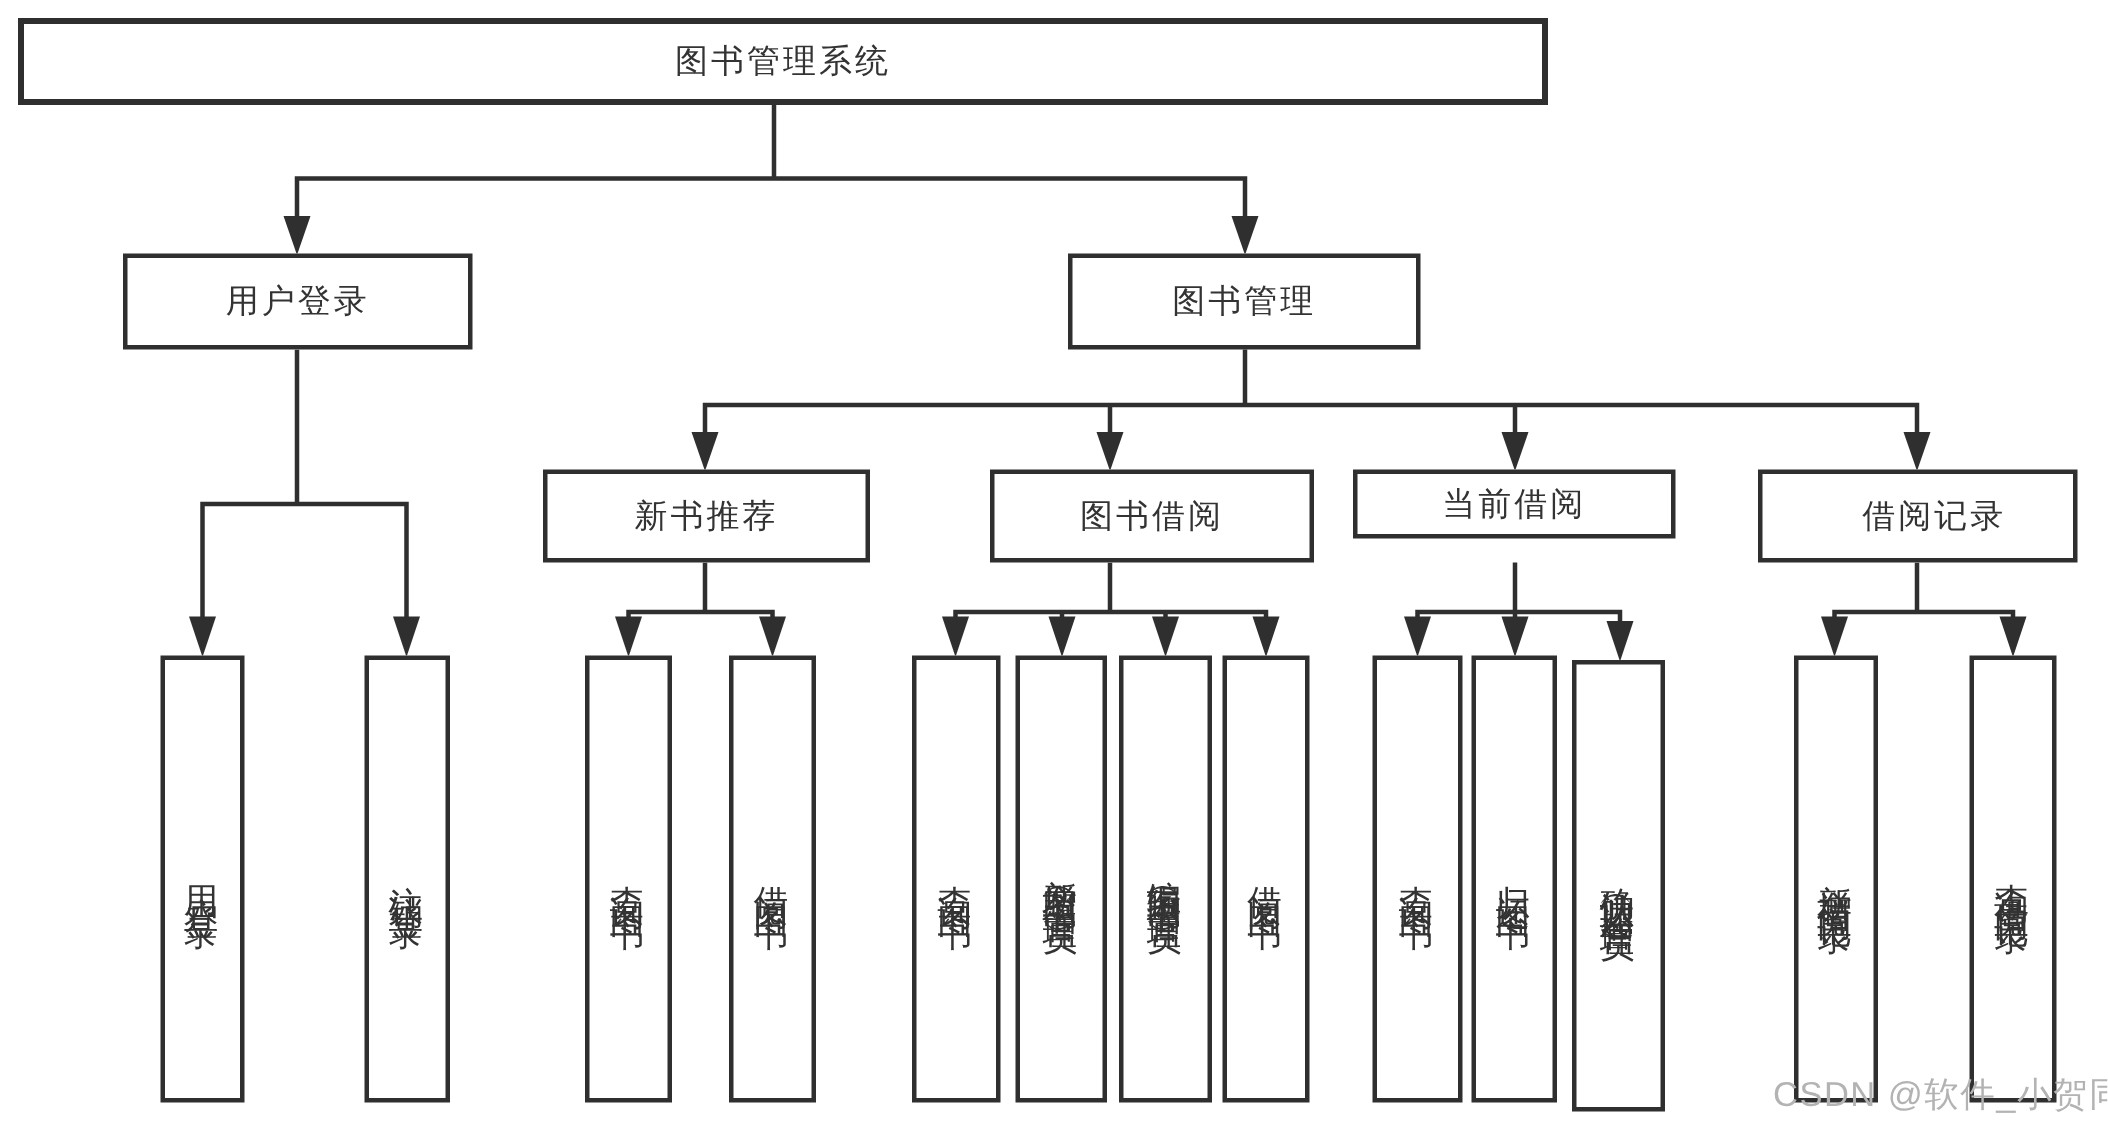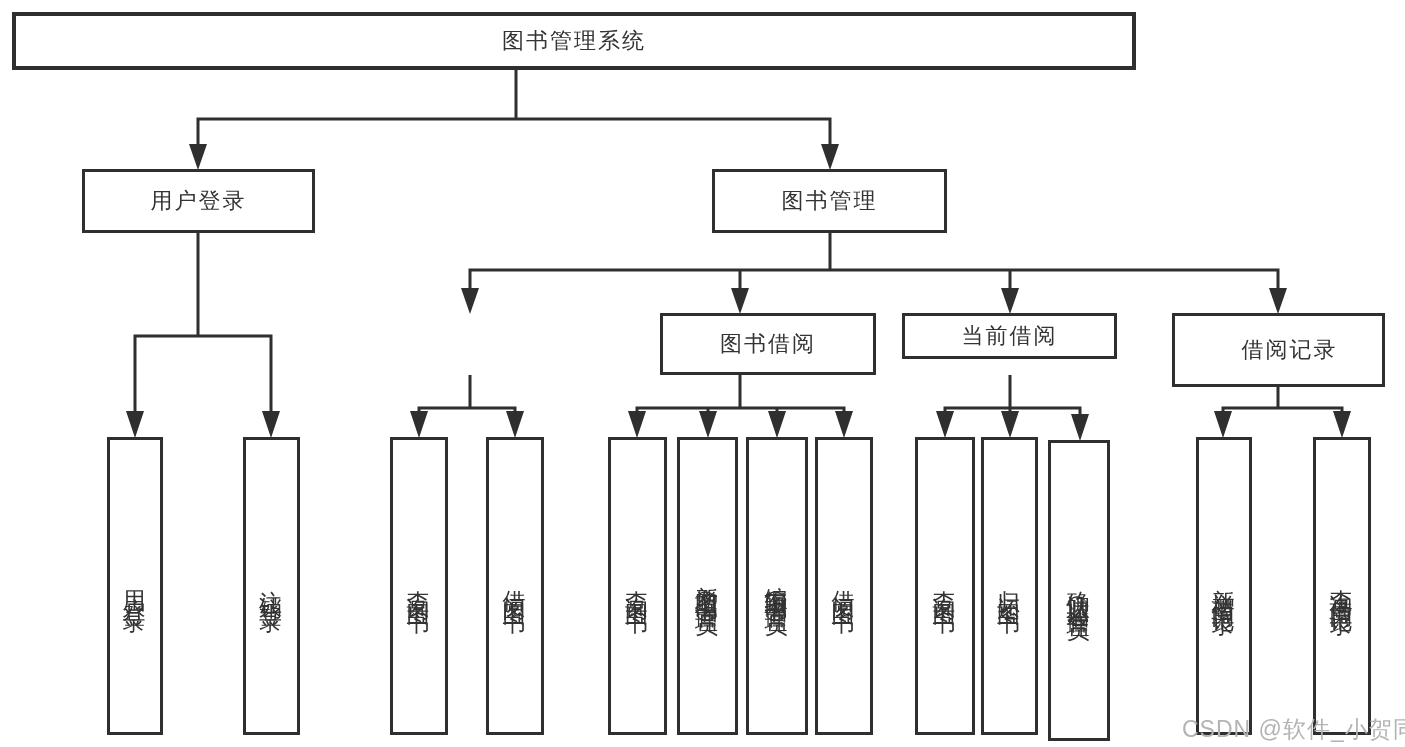--- a/index.html
+++ b/index.html
@@ -104,38 +104,41 @@
       <polygon points="768,411 786,411 777,438"></polygon>
       <polygon points="835,411 853,411 844,438"></polygon>
       <polygon points="936,411 954,411 945,438"></polygon>
       <polygon points="1001,411 1019,411 1010,438"></polygon>
       <polygon points="1071,414 1089,414 1080,441"></polygon>
       <polygon points="1214,411 1232,411 1223,438"></polygon>
       <polygon points="1333,411 1351,411 1342,438"></polygon>
     </g>
   </svg>
 
-  <div class="node root" style="left:12px;top:12px;width:1124px;height:58px;">
+  <div class="node root" style="left:12px;top:12px;width:1020px;height:58px;">
     <span>图书管理系统</span>
   </div>
 
   <div class="node" style="left:82px;top:169px;width:233px;height:64px;">
     <span>用户登录</span>
   </div>
   <div class="node" style="left:712px;top:169px;width:235px;height:64px;">
     <span>图书管理</span>
   </div>
 
+  <div class="node" style="left:362px;top:313px;width:218px;height:62px;">
+    <span>新书推荐</span>
+  </div>
   <div class="node" style="left:632px;top:313px;width:216px;height:62px;margin-left:28px;">
     <span>图书借阅</span>
   </div>
   <div class="node" style="left:902px;top:313px;width:215px;height:46px;">
     <span>当前借阅</span>
   </div>
-  <div class="node" style="left:1172px;top:313px;width:213px;height:74px;padding-left:22px;">
+  <div class="node" style="left:1172px;top:313px;width:213px;height:62px;padding-left:22px;">
     <span>借阅记录</span>
   </div>
 
   <div class="leaf" style="left:107px;top:437px;width:56px;height:298px;">
     <span>用户登录</span>
   </div>
   <div class="leaf" style="left:243px;top:437px;width:57px;height:298px;">
     <span>注销登录</span>
   </div>
 

